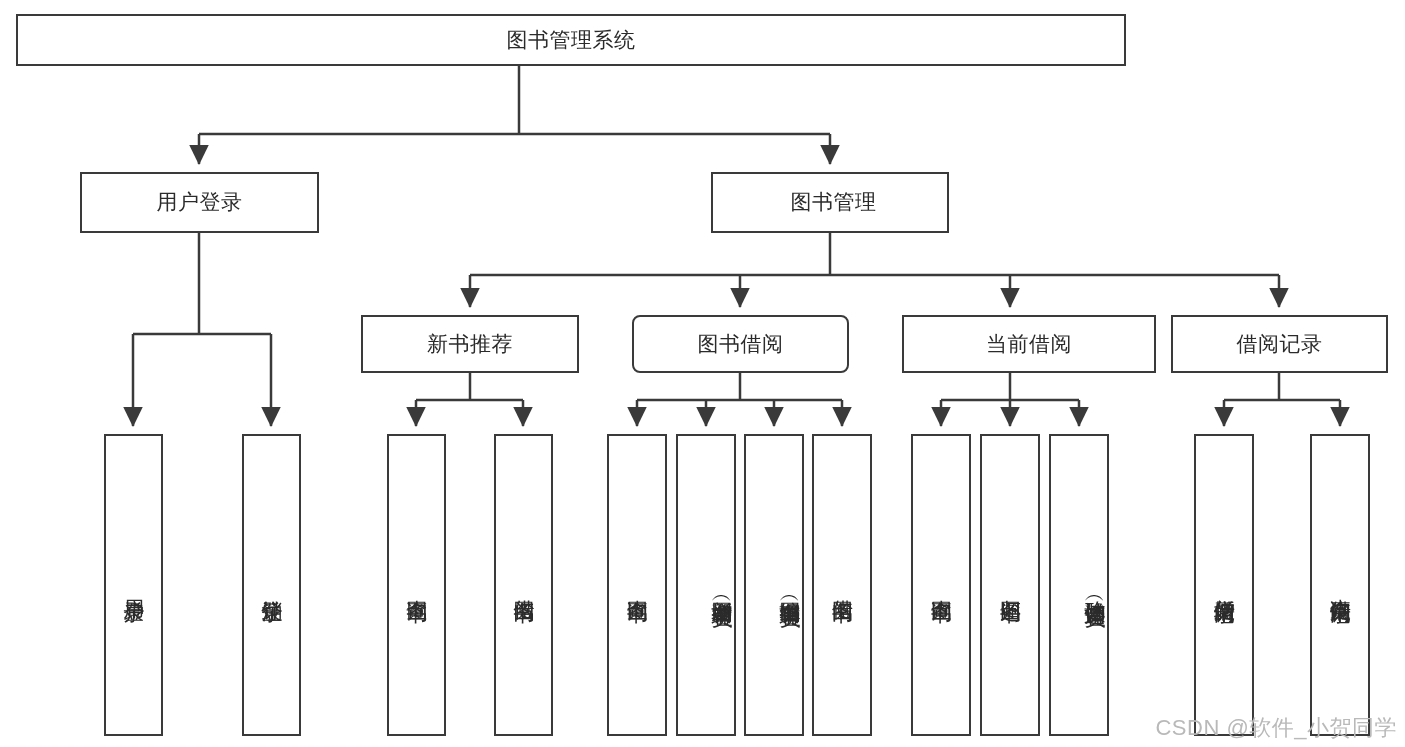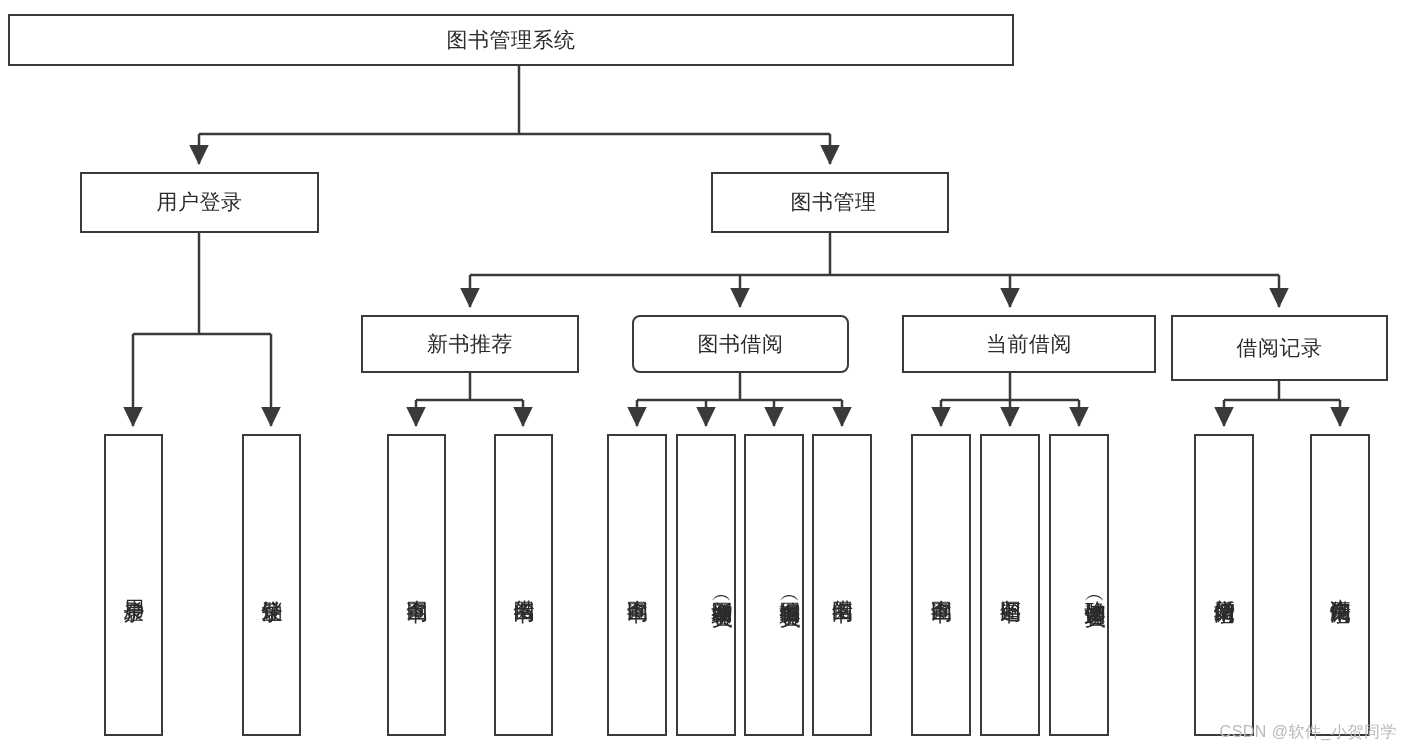--- a/index.html
+++ b/index.html
@@ -53,21 +53,21 @@
     padding-top: 0;
   }
   .node-label {
     display: block;
     white-space: pre-wrap;
   }
   #watermark {
     position: absolute;
     right: 8px;
     bottom: 4px;
-    font-size: 16px;
+    font-size: 22px;
     color: #b9b9b9;
     letter-spacing: 0.5px;
     white-space: nowrap;
     pointer-events: none;
   }
 </style>
 </head>
 <body>
 
 <div id="diagram-root">
@@ -115,41 +115,41 @@
       <path d="M1010,400 L1010,426" marker-end="url(#arrow)"></path>
       <path d="M1079,400 L1079,426" marker-end="url(#arrow)"></path>
 
       <path d="M1279,373 L1279,400"></path>
       <path d="M1224,400 L1340,400"></path>
       <path d="M1224,400 L1224,426" marker-end="url(#arrow)"></path>
       <path d="M1340,400 L1340,426" marker-end="url(#arrow)"></path>
     </g>
   </svg>
 
-  <div class="node-box horiz" style="left:8px; top:14px; width:1006px; height:52px;">
+  <div class="node-box horiz" style="left:16px; top:14px; width:1110px; height:52px;">
     <span class="node-label">图书管理系统</span>
   </div>
 
   <div class="node-box horiz" style="left:80px; top:172px; width:239px; height:61px;">
     <span class="node-label">用户登录</span>
   </div>
   <div class="node-box horiz" style="left:711px; top:172px; width:238px; height:61px;padding-left:7px;">
     <span class="node-label">图书管理</span>
   </div>
 
   <div class="node-box horiz" style="left:361px; top:315px; width:218px; height:58px;">
     <span class="node-label">新书推荐</span>
   </div>
   <div class="node-box horiz" style="left:632px; top:315px; width:217px; height:58px;border-radius:8px;">
     <span class="node-label">图书借阅</span>
   </div>
   <div class="node-box horiz" style="left:902px; top:315px; width:254px; height:58px;">
     <span class="node-label">当前借阅</span>
   </div>
-  <div class="node-box horiz" style="left:1171px; top:315px; width:217px; height:66px;">
+  <div class="node-box horiz" style="left:1171px; top:315px; width:217px; height:58px;">
     <span class="node-label">借阅记录</span>
   </div>
 
   <div class="node-box vert centered" style="left:104px; top:434px; width:59px; height:302px;">
     <span class="node-label">用户登录</span>
   </div>
   <div class="node-box vert centered" style="left:242px; top:434px; width:59px; height:302px;">
     <span class="node-label">注销登录</span>
   </div>
 

